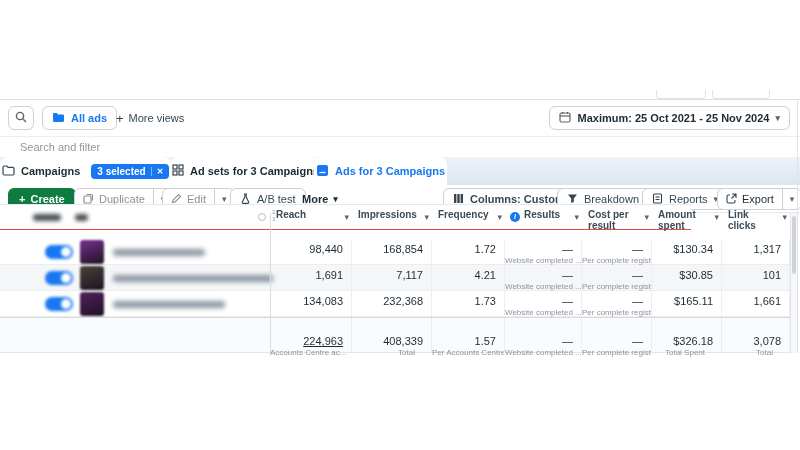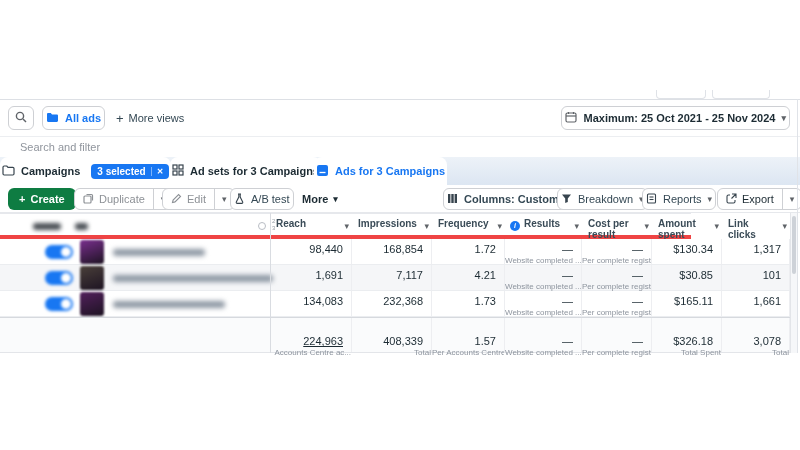--- a/index.html
+++ b/index.html
@@ -8,21 +8,21 @@
          font-family:"Liberation Sans", sans-serif; color:#1c2b33; }
 
   
   .frag { position:absolute; top:90px; height:9px; border:1px solid #dfe2e7; border-top:none;
           border-radius:0 0 4px 4px; background:#fff; }
 
   
   #filters-bar { position:absolute; left:0; top:99px; width:800px; height:38px; background:#fff;
                  border-top:1px solid #dde0e5; border-bottom:1px solid #eceef1; }
   .btn { display:inline-flex; align-items:center; gap:6px; height:24px; border:1px solid #ced0d4;
-         border-radius:6px; background:#fff; font-size:11px; color:#344854; padding:0 3px;
+         border-radius:6px; background:#fff; font-size:11px; color:#344854; padding:0 9px;
          white-space:nowrap; cursor:pointer; }
   #search-btn { position:absolute; left:8px; top:6px; width:26px; padding:0; justify-content:center; }
   #all-ads-btn { position:absolute; left:42px; top:6px; font-weight:bold; color:#1877f2; }
   #more-views { position:absolute; left:116px; top:6px; height:24px; display:flex; align-items:center;
                 gap:5px; font-size:11px; color:#344854; cursor:pointer; }
   #more-views .plus { font-size:13px; color:#344854; }
   #date-btn { position:absolute; right:10px; top:6px; font-weight:bold; color:#1c2b33; }
   .caret { font-size:9px; color:#5f6368; line-height:1; }
 
   
@@ -59,39 +59,39 @@
   #edit-group { left:162px; }
   #ab-btn { position:absolute; left:230px; top:3px; height:22px; }
   #more-btn { position:absolute; left:302px; top:3px; height:22px; display:inline-flex; align-items:center;
               gap:5px; font-size:11px; font-weight:bold; color:#1c2b33; cursor:pointer; }
   #columns-btn { position:absolute; left:443px; top:3px; height:22px; }
   #breakdown-btn { position:absolute; left:557px; top:3px; height:22px; }
   #reports-btn { position:absolute; left:642px; top:3px; height:22px; }
   #export-group { left:717px; }
 
   
-  #thead { position:absolute; left:0; top:213px; width:691px; height:26px; background:#fff;
-           border-top:1px solid #e6e8ec; border-bottom:4px solid #ef4444; }
+  #thead { position:absolute; left:0; top:204px; width:691px; height:26px; background:#fff;
+           border-top:1px solid #e6e8ec; border-bottom:1px solid #ef4444; }
   #metric-headers { position:absolute; left:270px; top:0; height:26px; display:flex; }
   .hcell { position:relative; height:26px; cursor:pointer; }
   .hlabel { display:block; font-size:10px; font-weight:bold; color:#3a4b57; line-height:1.1;
             padding:4px 13px 0 6px; }
   .hcaret { position:absolute; right:3px; top:7px; font-size:9px; color:#5f6368; }
   .info-dot { position:absolute; left:5px; top:7px; width:10px; height:10px; border-radius:50%;
               background:#1877f2; color:#fff; font-size:7px; font-weight:bold; text-align:center;
               line-height:10px; font-style:italic; }
   .hcell.has-info .hlabel { padding-left:19px; }
 
   .trow { position:absolute; left:0; width:791px; height:26px; background:#fff;
           border-bottom:1px solid #ebedf0; }
   .trow.alt { background:#f5f6f8; }
   .metrics { position:absolute; left:270px; top:0; height:100%; display:flex; }
   .cell { position:relative; height:100%; border-right:1px solid #edeef1; }
   .cval { font-size:11px; color:#1c2b33; text-align:right; padding:4px 8px 0 0; white-space:nowrap; }
-  .csub { font-size:8px; color:#8d949e; text-align:right; padding:1px 0 0 0; white-space:nowrap;
+  .csub { font-size:8px; color:#8d949e; text-align:right; padding:1px 16px 0 0; white-space:nowrap;
           overflow:hidden; }
   #totals-row { position:absolute; left:0; top:317px; width:791px; height:36px; background:#fafbfc;
                 border-top:1px solid #d6d9de; border-bottom:1px solid #e3e5e9; }
   #totals-row .cval { padding-top:17px; }
   .underlined { text-decoration:underline; }
 
   
   #col-divider { position:absolute; left:270px; top:213px; width:1px; height:140px; background:#d9dce1; z-index:5; }
   #vscrollbar { position:absolute; left:790px; top:213px; width:7px; height:140px; background:#f6f7f9;
                 border-left:1px solid #e3e5e9; }

